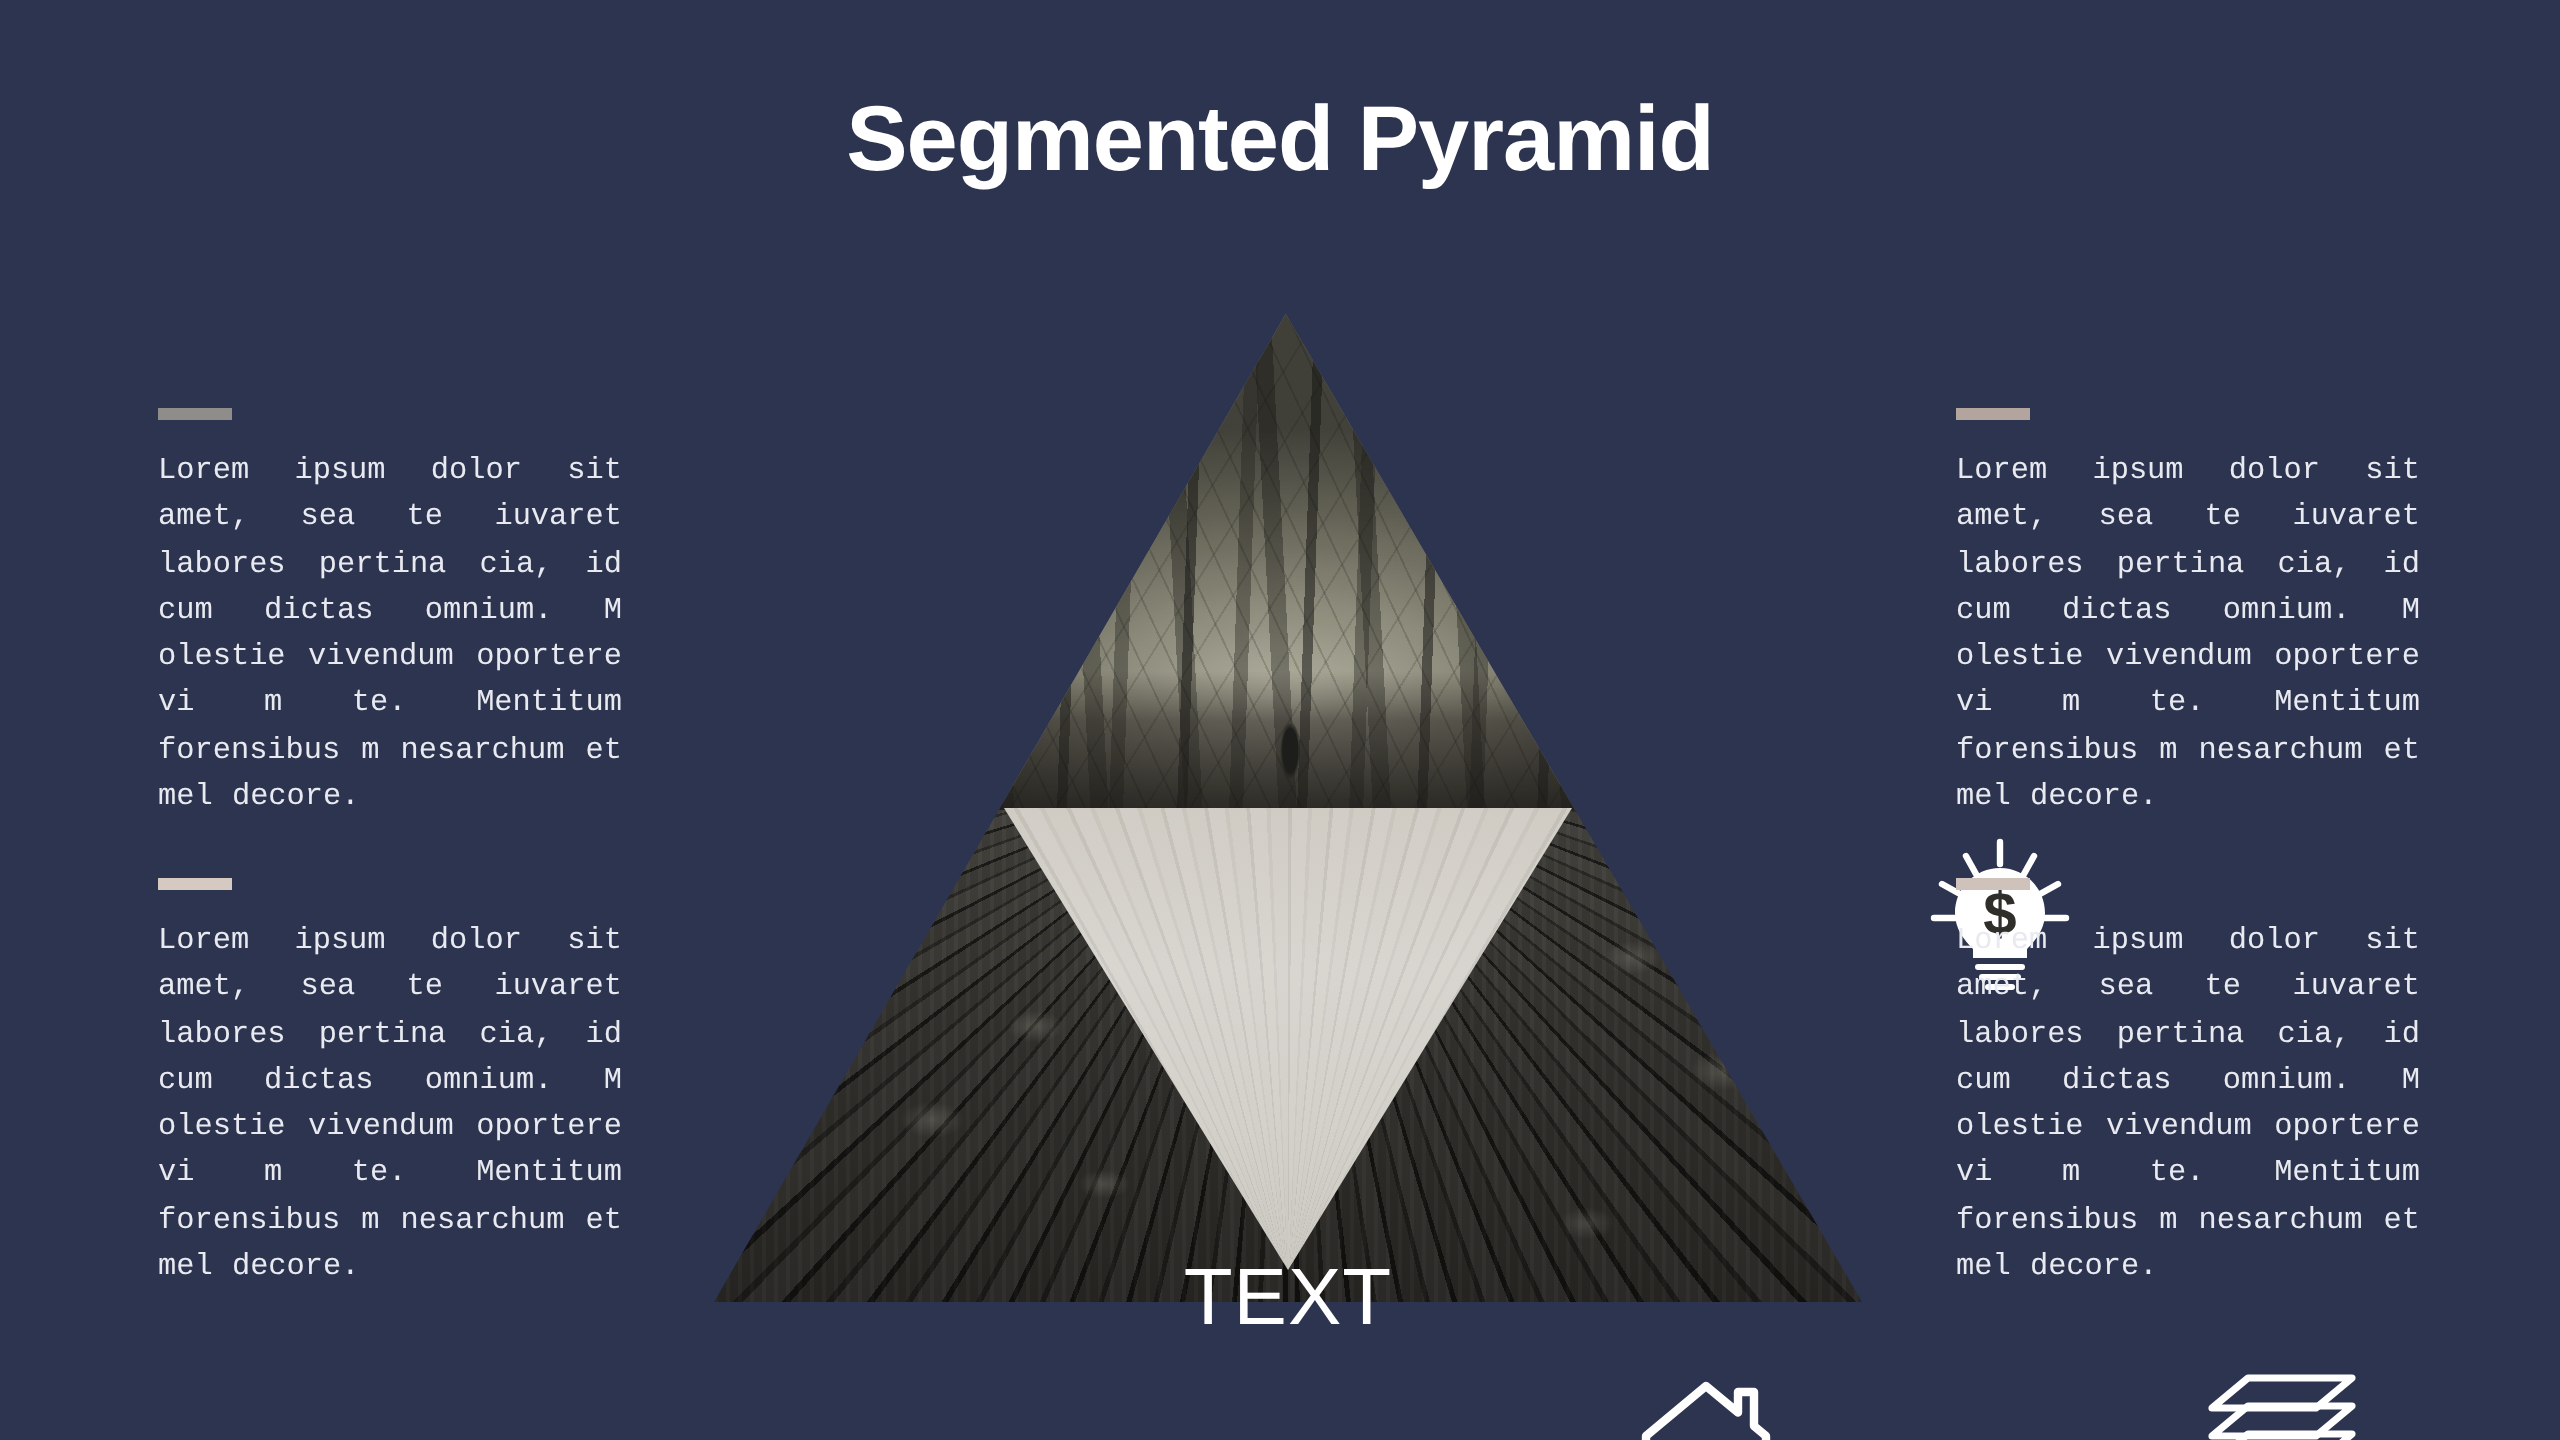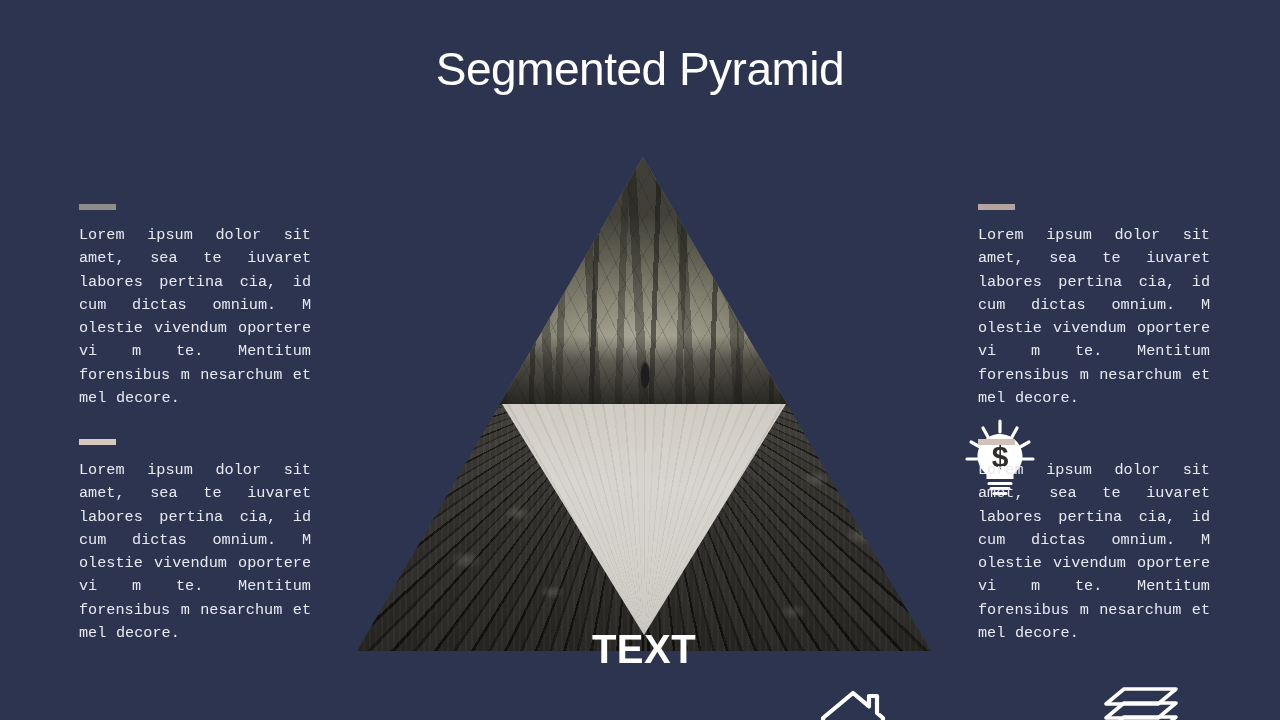--- a/index.html
+++ b/index.html
@@ -16,21 +16,21 @@
   }
 
   
   .slide-title {
     position: absolute;
     top: 44px;
     left: 0;
     width: 1280px;
     text-align: center;
     font-size: 46px;
-    font-weight: normal;
+    font-weight: bold;
     color: #ffffff;
     letter-spacing: -0.5px;
     line-height: 1.1;
   }
 
   
   .text-block {
     position: absolute;
     width: 232px;
   }
@@ -162,21 +162,21 @@
       linear-gradient(to bottom, #cfcbc3 0%, #d7d4ce 35%, #d2cfc8 70%, #c9c6bf 100%);
   }
 
   .text-label {
     position: absolute;
     left: 0;
     top: 470px;
     width: 574px;
     text-align: center;
     font-size: 40px;
-    font-weight: bold;
+    font-weight: normal;
     color: #ffffff;
     letter-spacing: 0.5px;
   }
 
   
   .icon {
     position: absolute;
     color: #ffffff;
   }
   #icon-bulb { left: 601px; top: 260px; width: 84px; height: 84px; }

